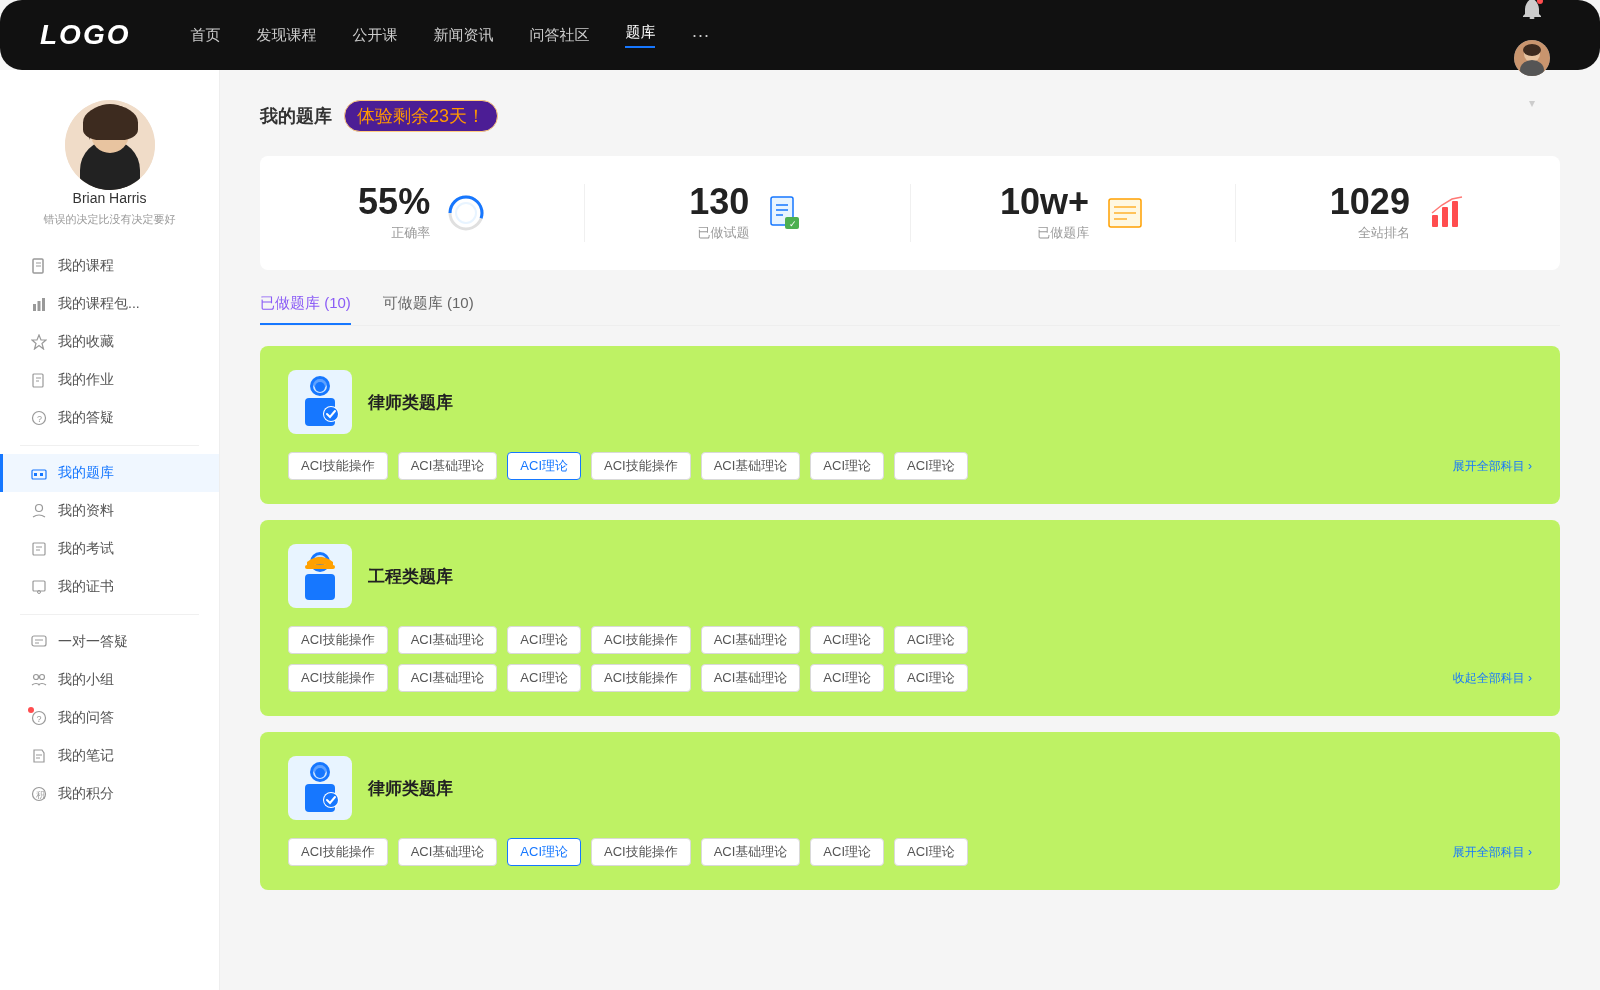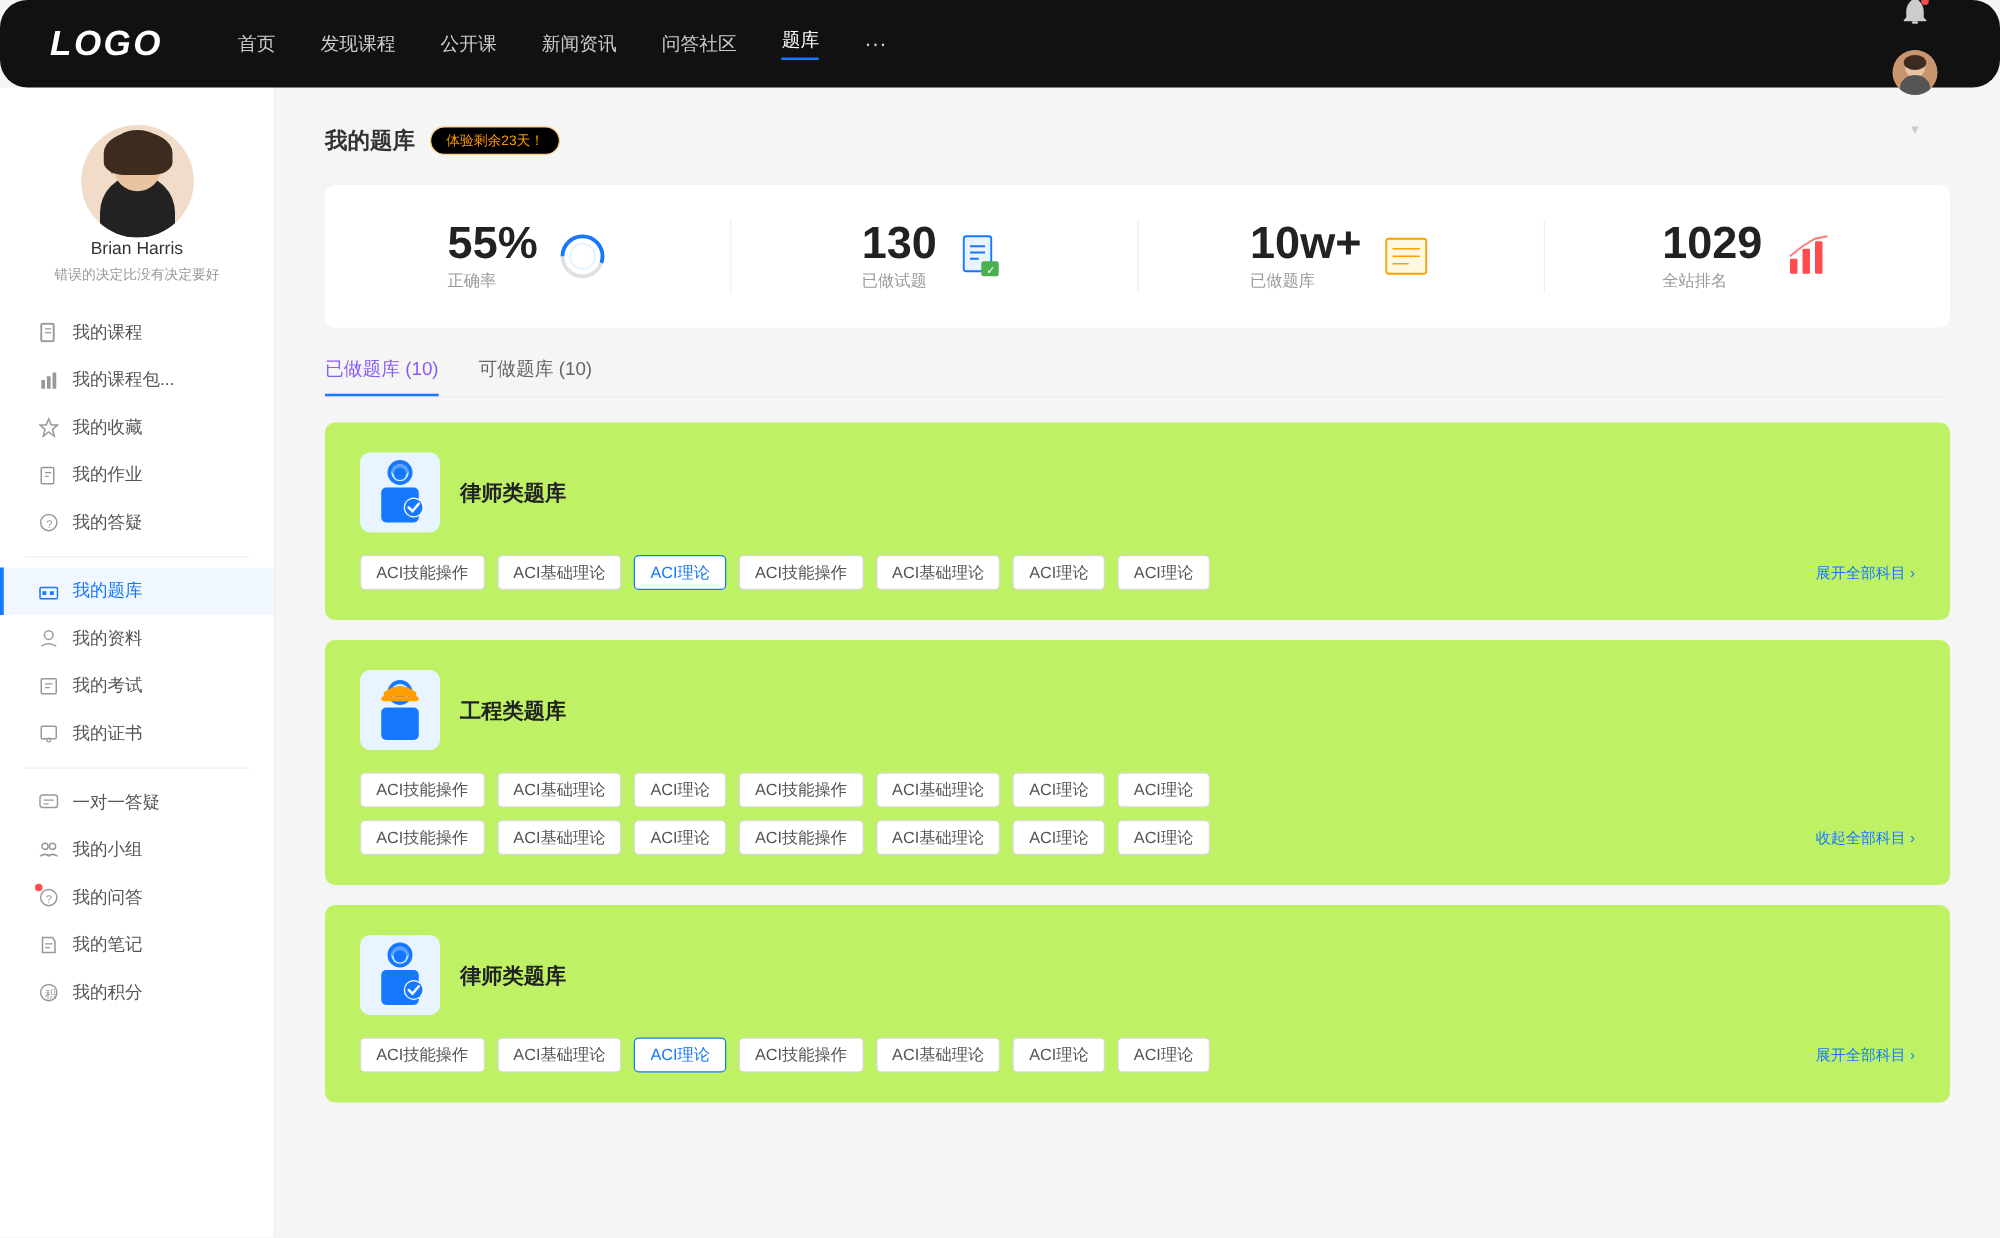--- a/index.html
+++ b/index.html
@@ -164,44 +164,45 @@
       align-items: center;
       gap: 12px;
       margin-bottom: 24px;
     }
     .page-title {
       font-size: 18px;
       font-weight: 600;
       color: #333;
     }
     .trial-badge {
-      background: #000000;
+      background: #4c1d95;
       color: #ff9800;
       border: 1px solid #ffcc80;
       border-radius: 20px;
       padding: 3px 12px;
-      font-size: 11px;
+      font-size: 18px;
     }
 
     
     .stats-row {
       background: #fff;
       border-radius: 8px;
       display: flex;
       padding: 28px 0;
       margin-bottom: 24px;
     }
     .stat-item {
       flex: 1;
       display: flex;
       align-items: center;
       justify-content: center;
       gap: 16px;
       border-right: 1px solid #f0f0f0;
       padding: 0 30px;
+      text-align: right;
     }
     .stat-item:last-child { border-right: none; }
     .stat-text {}
     .stat-number {
       font-size: 36px;
       font-weight: 700;
       color: #222;
       line-height: 1;
       margin-bottom: 4px;
     }

